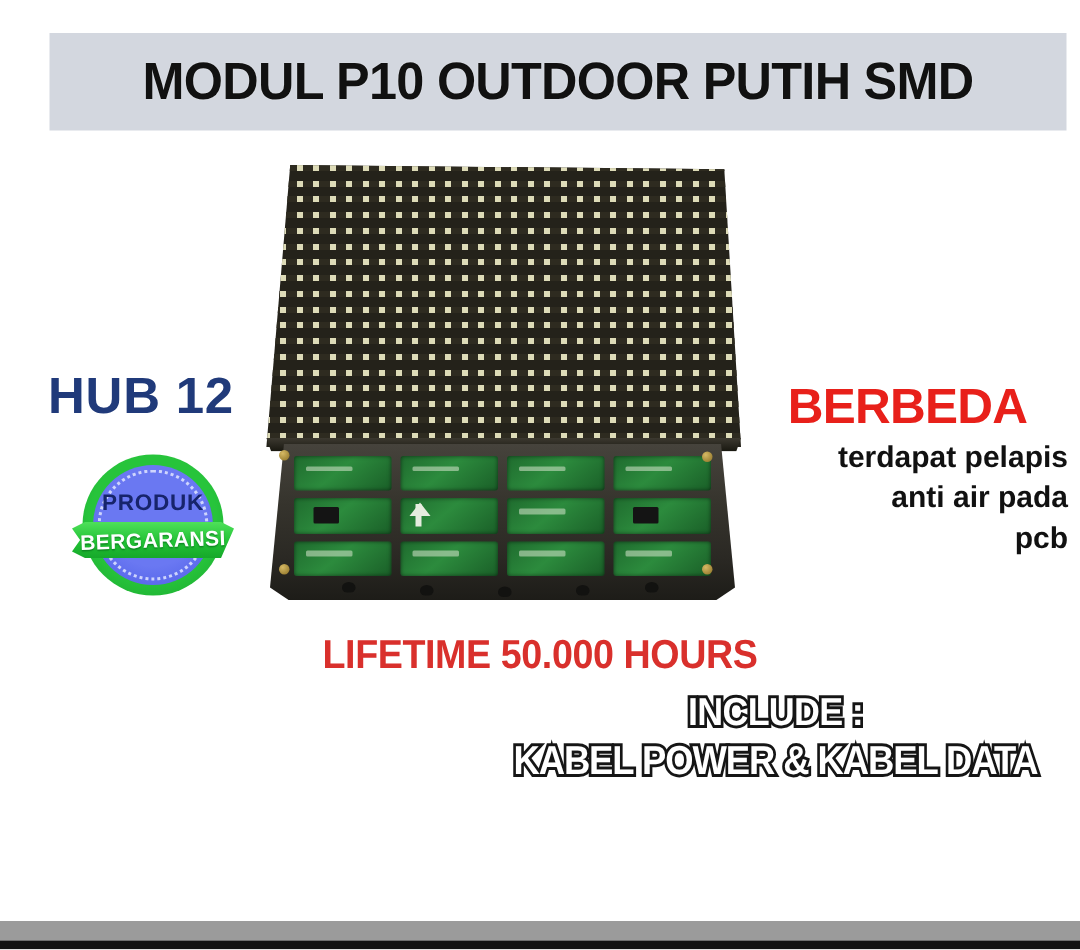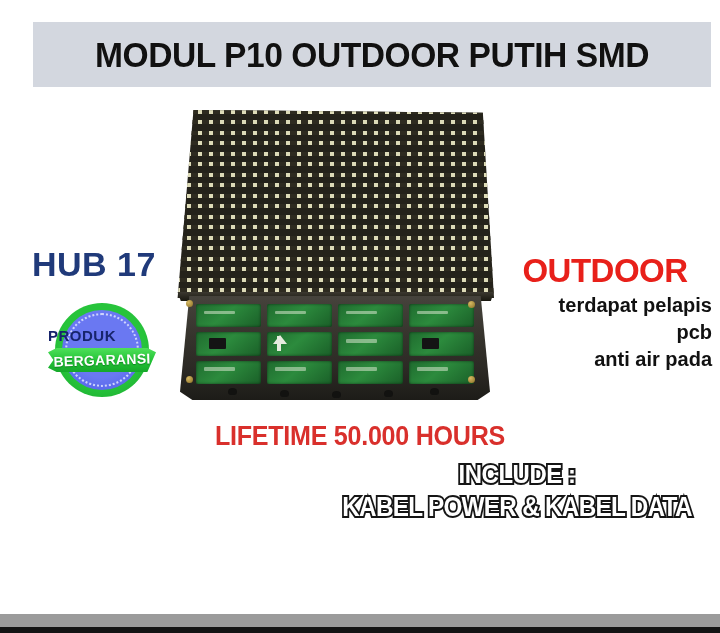--- a/index.html
+++ b/index.html
@@ -217,21 +217,21 @@
     position: absolute;
     left: 17px; top: 13px;
     width: 74px; height: 74px;
     border-radius: 50%;
     border: 2px dotted rgba(225,230,255,0.85);
   }
   .badge-top-text {
     position: absolute;
     left: 0; top: 27px;
     width: 108px;
-    text-align: left;
+    text-align: center;
     font-family: "Liberation Sans", sans-serif;
     font-weight: bold;
     font-size: 15px;
     color: #17246b;
     letter-spacing: 0.5px;
   }
   .badge-ribbon {
     position: absolute;
     left: 0px; top: 48px;
     width: 108px;
@@ -432,36 +432,36 @@
     <div class="screw" style="left:18px; top:266px;"></div>
     <div class="screw" style="left:300px; top:266px;"></div>
 
     <div class="foot" style="left:60px; top:278px;"></div>
     <div class="foot" style="left:112px; top:280px;"></div>
     <div class="foot" style="left:164px; top:281px;"></div>
     <div class="foot" style="left:216px; top:280px;"></div>
     <div class="foot" style="left:262px; top:278px;"></div>
   </div>
 
-  <div class="hub12">HUB 17</div>
+  <div class="hub12">HUB 12</div>
 
   <div class="badge">
     <div class="badge-outer"></div>
     <div class="badge-inner"></div>
     <div class="badge-dots"></div>
     <div class="badge-top-text">PRODUK</div>
     <div class="badge-ribbon"></div>
     <div class="badge-ribbon-text">BERGARANSI</div>
   </div>
 
-  <div class="outdoor-title">OUTDOOR</div>
+  <div class="outdoor-title">BERBEDA</div>
   <div class="outdoor-sub">
     <div>terdapat pelapis</div>
+    <div>anti air pada</div>
     <div>pcb</div>
-    <div>anti air pada</div>
   </div>
 
   <div class="lifetime">LIFETIME 50.000 HOURS</div>
 
 
   <div class="include-block">
     <div class="include-head">INCLUDE :</div>
     <div class="include-body">KABEL POWER &amp; KABEL DATA</div>
   </div>
 

